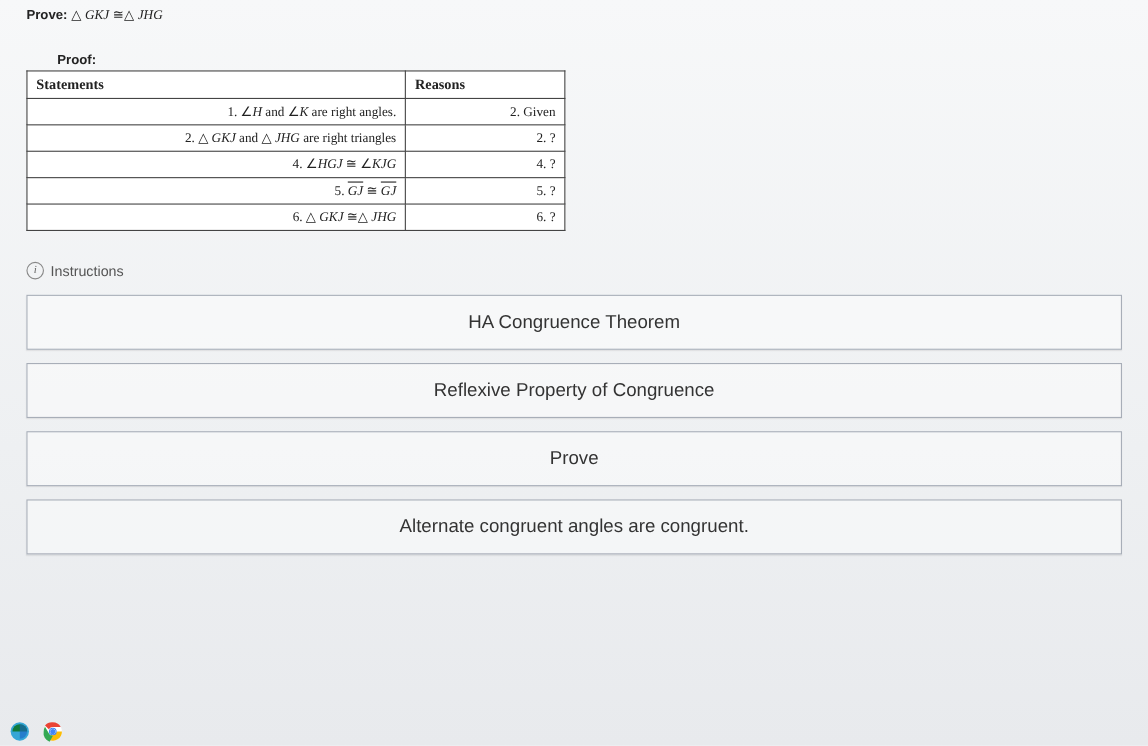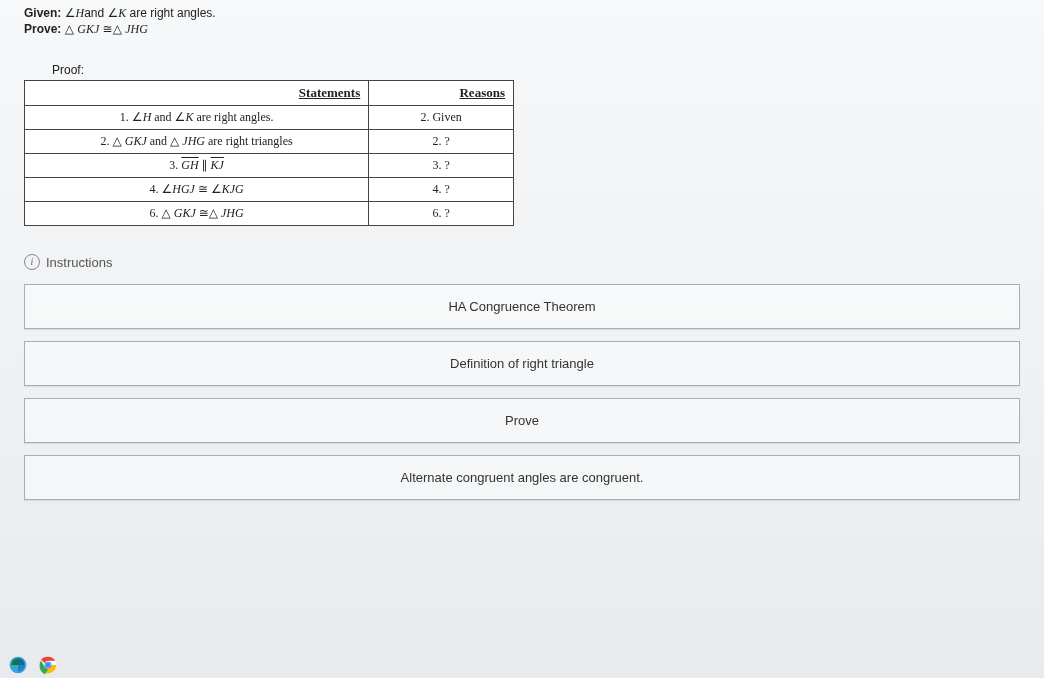--- a/index.html
+++ b/index.html
@@ -10,41 +10,40 @@
       height: 678px;
       font-size: 13px;
       color: #222;
       position: relative;
       overflow: hidden;
     }
     .content { padding: 6px 24px 0 24px; }
     .given-row { font-size: 12px; margin-bottom: 1px; }
     .given-row b { font-weight: bold; }
     .overline { text-decoration: overline; font-style: italic; }
-    .proof-label { font-weight: normal; font-size: 12px; margin-top: 26px; margin-bottom: 3px; padding-left: 28px; }
+    .proof-label { font-weight: bold; font-size: 12px; margin-top: 26px; margin-bottom: 3px; padding-left: 28px; }
 
     table.proof {
       border-collapse: collapse;
       width: 490px;
       background: #fff;
     }
     table.proof th, table.proof td {
       border: 1px solid #444;
       font-size: 12px;
       padding: 4px 8px;
-      text-align: center;
+      text-align: right;
       vertical-align: middle;
       height: 21px;
     }
     table.proof th {
       font-weight: bold;
-      text-align: right;
+      text-align: left;
       font-family: 'Times New Roman', serif;
       font-size: 13px;
-      text-decoration: underline;
     }
     table.proof td.stmt { width: 345px; font-family: 'Times New Roman', serif;}
     table.proof td.reason { width: 145px; font-family: 'Times New Roman', serif;}
     .mathit { font-style: italic; font-family: 'Times New Roman', serif; }
 
     .instructions-row {
       margin-top: 28px;
       margin-bottom: 14px;
       display: flex;
       align-items: center;
@@ -65,21 +64,21 @@
       font-family: Georgia, serif;
       line-height: 1;
     }
 
     .options { display: flex; flex-direction: column; gap: 12px; }
     .option {
       border: 1px solid #a8aeb8;
       background: rgba(255,255,255,0.45);
       padding: 14px 10px;
       text-align: center;
-      font-size: 13px;
+      font-size: 17px;
       color: #333;
       box-shadow: 0 1px 1px rgba(0,0,0,0.08);
       cursor: grab;
     }
 
     .taskbar {
       position: absolute;
       bottom: 0; left: 0;
       height: 26px;
       width: 100%;
@@ -87,24 +86,20 @@
       align-items: center;
       gap: 10px;
       padding-left: 8px;
     }
     .tb-icon { width: 20px; height: 20px; display: inline-block; }
   </style>
 </head>
 <body>
 
 <div class="content">
-  <div class="given-row">
-    <b>Given:</b>
-    <span>∠</span><span class="mathit">H</span><span>and ∠</span><span class="mathit">K</span><span> are right angles.</span>
-  </div>
   <div class="given-row">
     <b>Prove:</b>
     <span>△ </span><span class="mathit">GKJ</span><span> ≅</span><span>△ </span><span class="mathit">JHG</span>
   </div>
 
   <div class="proof-label">Proof:</div>
 
   <table class="proof">
     <thead>
       <tr>
@@ -115,42 +110,42 @@
     <tbody>
         <tr>
           <td class="stmt">1. ∠<i>H</i> and ∠<i>K</i> are right angles.</td>
           <td class="reason">2. Given</td>
         </tr>
         <tr>
           <td class="stmt">2. △ <i>GKJ</i> and △ <i>JHG</i> are right triangles</td>
           <td class="reason">2.  ?</td>
         </tr>
         <tr>
-          <td class="stmt">3. <span style="text-decoration:overline"><i>GH</i></span> ∥ <span style="text-decoration:overline"><i>KJ</i></span></td>
-          <td class="reason">3.  ?</td>
+          <td class="stmt">4. ∠<i>HGJ</i> ≅ ∠<i>KJG</i></td>
+          <td class="reason">4.  ?</td>
         </tr>
         <tr>
-          <td class="stmt">4. ∠<i>HGJ</i> ≅ ∠<i>KJG</i></td>
-          <td class="reason">4.  ?</td>
+          <td class="stmt">5. <span style="text-decoration:overline"><i>GJ</i></span> ≅ <span style="text-decoration:overline"><i>GJ</i></span></td>
+          <td class="reason">5.  ?</td>
         </tr>
         <tr>
           <td class="stmt">6. △ <i>GKJ</i> ≅△ <i>JHG</i></td>
           <td class="reason">6.  ?</td>
         </tr>
       </tbody>
   </table>
 
   <div class="instructions-row">
     <span class="info-icon">i</span>
     <span>Instructions</span>
   </div>
 
   <div class="options">
       <div class="option">HA Congruence Theorem</div>
-      <div class="option">Definition of right triangle</div>
+      <div class="option">Reflexive Property of Congruence</div>
       <div class="option">Prove</div>
       <div class="option">Alternate congruent angles are congruent.</div>
     </div>
 </div>
 
 <div class="taskbar">
   <span class="tb-icon">
     <svg viewBox="0 0 24 24" width="20" height="20">
         <circle cx="12" cy="12" r="10" fill="#36a6d6"></circle>
         <path d="M4 12 A8 8 0 0 1 20 12" fill="#0f7a3a"></path>

